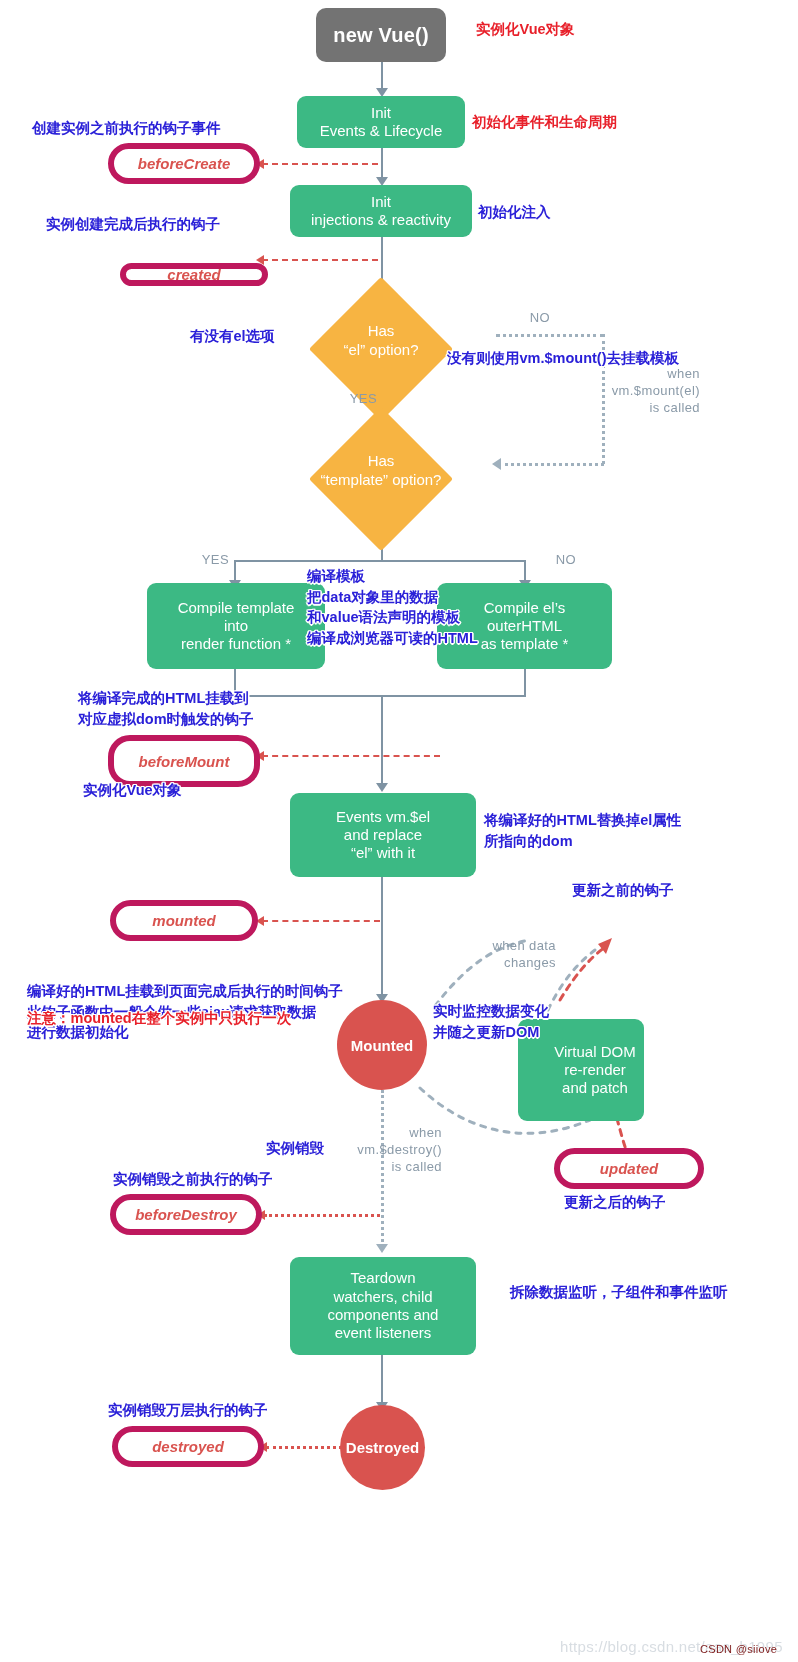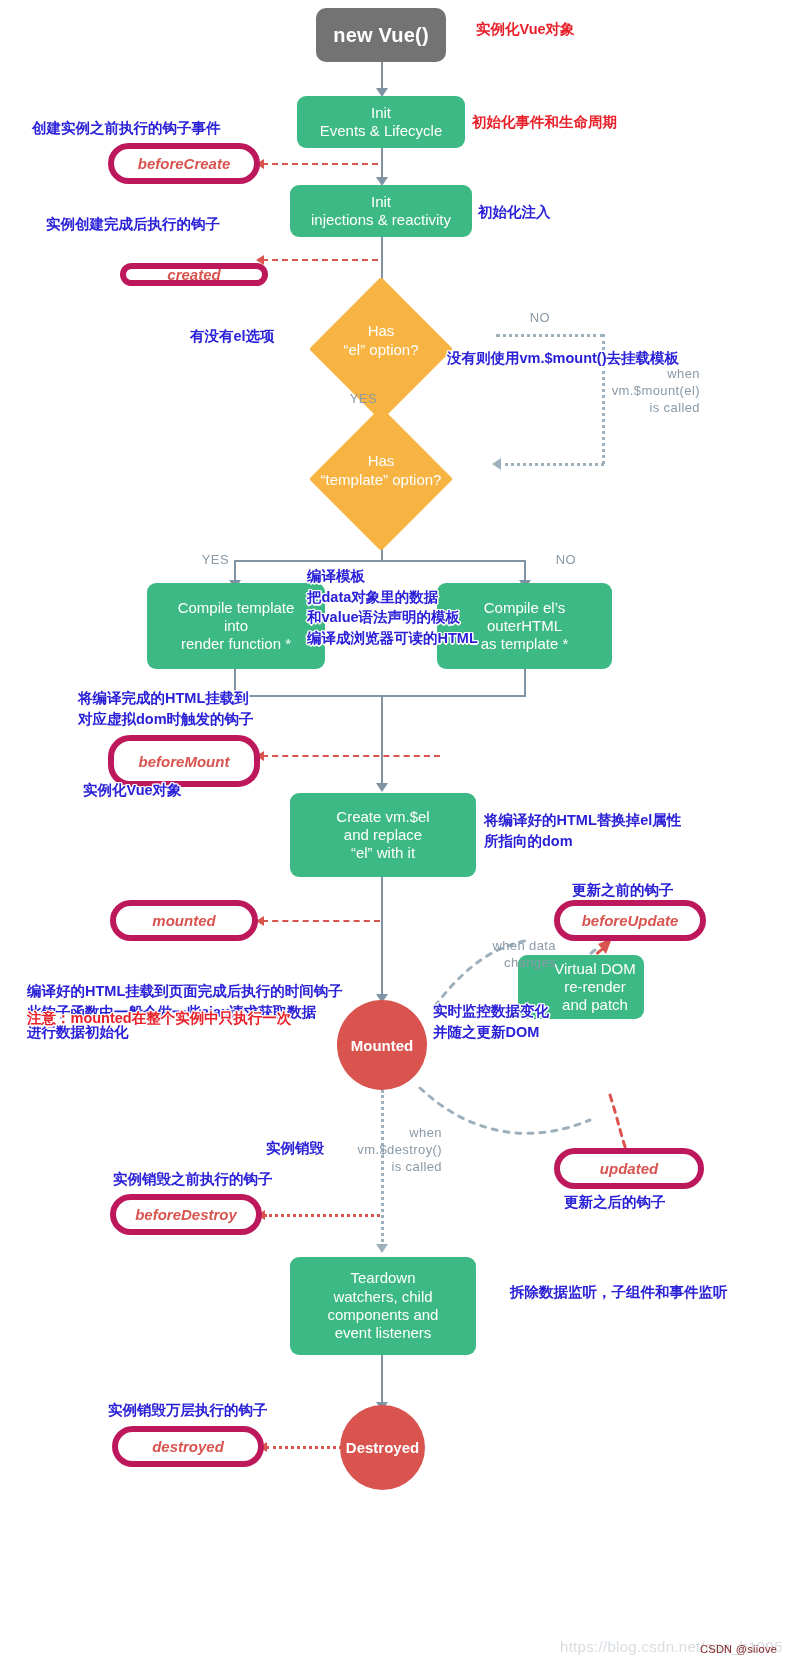--- a/index.html
+++ b/index.html
@@ -262,42 +262,41 @@
 “template” option?</div>
 
   <div class="node green-node" style="left:147px;top:583px;width:178px;height:86px;">Compile template
 into
 render function *</div>
 
   <div class="node green-node" style="left:437px;top:583px;width:175px;height:86px;">Compile el’s
 outerHTML
 as template *</div>
 
-  <div class="node green-node" style="left:290px;top:793px;width:186px;height:84px;">Create vm.$el
+  <div class="node green-node" style="left:290px;top:793px;width:186px;height:84px;">Events vm.$el
 and replace
 “el” with it</div>
 
   <div class="circle-node" style="left:337px;top:1000px;width:90px;height:90px;">Mounted</div>
 
-  <div class="node green-node" style="left:518px;top:955px;width:126px;height:64px;padding-left:28px;">Virtual DOM
+  <div class="node green-node" style="left:518px;top:1019px;width:126px;height:102px;padding-left:28px;">Virtual DOM
 re-render
 and patch</div>
 
   <div class="node green-node" style="left:290px;top:1257px;width:186px;height:98px;">Teardown
 watchers, child
 components and
 event listeners</div>
 
   <div class="circle-node" style="left:340px;top:1405px;width:85px;height:85px;">Destroyed</div>
 
   <div class="hook" style="left:108px;top:143px;width:152px;height:41px;">beforeCreate</div>
   <div class="hook" style="left:120px;top:239px;width:148px;height:23px;margin-top:24px;">created</div>
   <div class="hook" style="left:108px;top:735px;width:152px;height:52px;">beforeMount</div>
   <div class="hook" style="left:110px;top:900px;width:148px;height:41px;">mounted</div>
-  <div class="hook" style="left:554px;top:900px;width:152px;height:41px;">beforeUpdate</div>
   <div class="hook" style="left:554px;top:1148px;width:150px;height:41px;">updated</div>
   <div class="hook" style="left:110px;top:1194px;width:152px;height:41px;">beforeDestroy</div>
   <div class="hook" style="left:112px;top:1426px;width:152px;height:41px;">destroyed</div>
 
   <div class="edge-label" style="left:498px;top:310px;width:52px;">NO</div>
   <div class="edge-label" style="left:329px;top:391px;width:48px;">YES</div>
   <div class="edge-label" style="left:505px;top:366px;width:195px;">when
 vm.$mount(el)
 is called</div>
   <div class="edge-label" style="left:181px;top:552px;width:48px;">YES</div>

